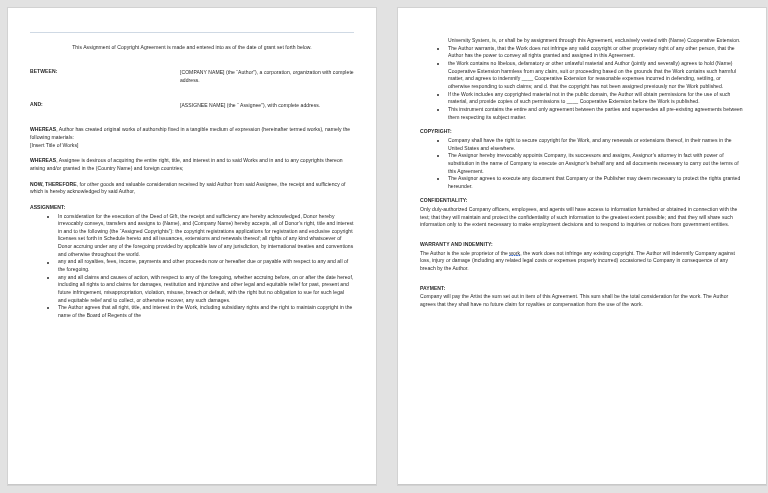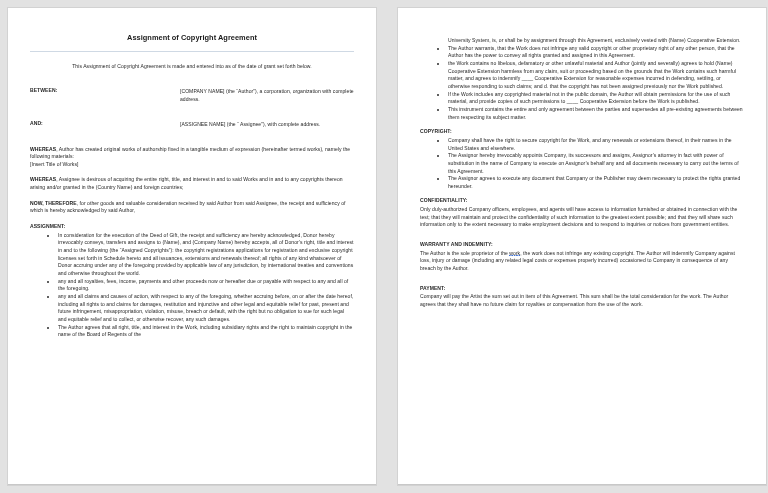--- a/index.html
+++ b/index.html
@@ -140,21 +140,20 @@
   }
 </style>
 </head>
 <body>
 
 <div class="viewer">
 
   <div class="page page-left">
     <div class="page-body">
 
-      <div class="doc-title">Assignment of Copyright Agreement</div>
       <div class="title-rule"></div>
 
       <div class="intro">This Assignment of Copyright Agreement is made and entered into as of the date of grant set forth below.</div>
 
       <div class="party-row">
         <div class="party-label">BETWEEN:</div>
         <div class="party-value">[COMPANY NAME] (the “Author”), a corporation, organization with complete address.</div>
       </div>
 
       <div class="party-row">

